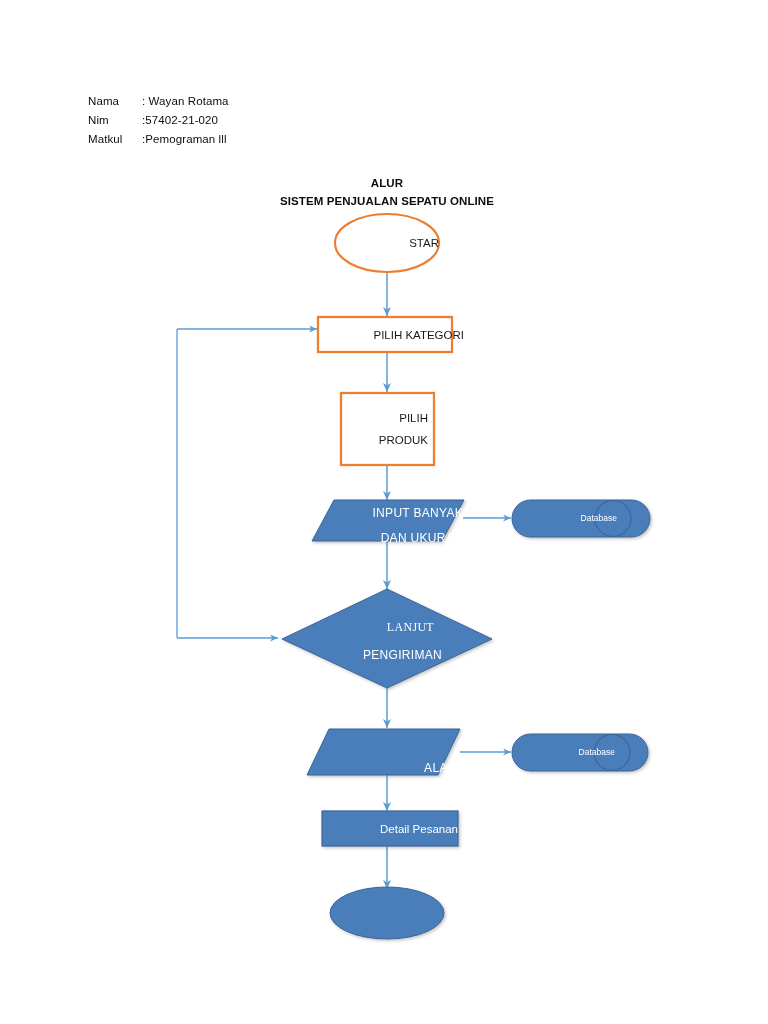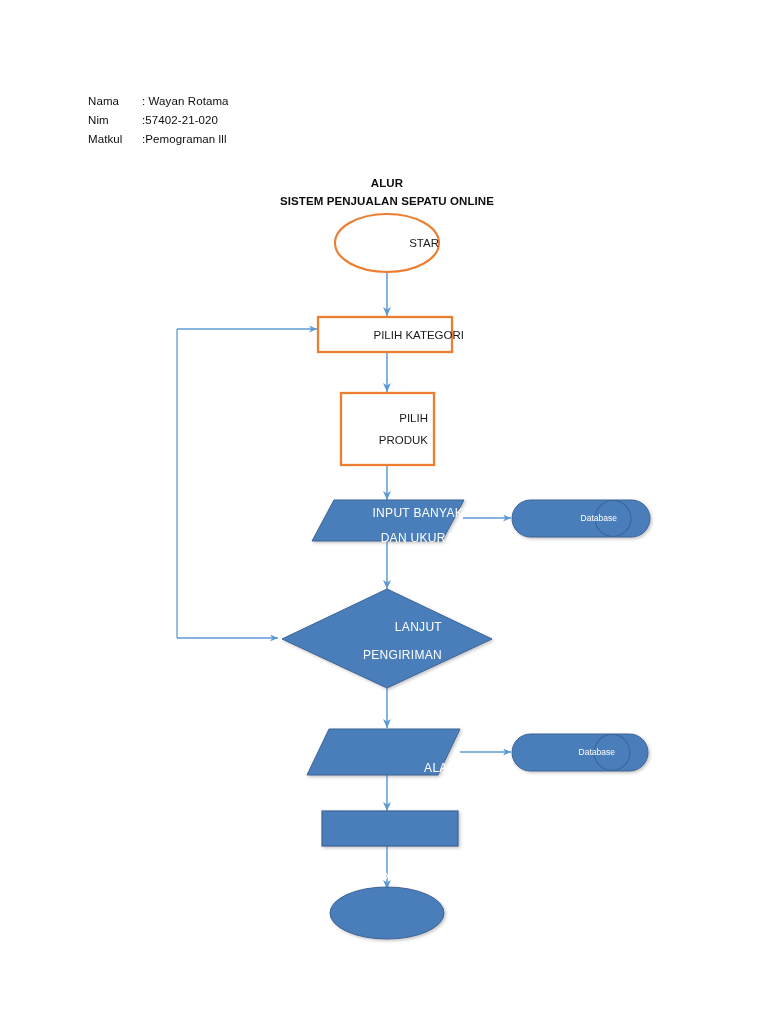--- a/index.html
+++ b/index.html
@@ -218,24 +218,24 @@
 <div class="node-label lbl-dark" style="left:318px; top:324px; width:146px;">PILIH KATEGORI</div>
 
 <div class="node-label lbl-dark" style="left:341px; top:407px; width:87px;">PILIH
 PRODUK</div>
 
 <div class="node-label lbl-small" style="left:313px; top:501px; width:150px;">INPUT BANYAK
 DAN UKURAN</div>
 
 <div class="node-label lbl-db" style="left:512px; top:510px; width:105px;">Database</div>
 
-<div class="node-label lbl-small" style="left:332px; top:620px; width:110px; line-height:14px;">LANJUT</div>
+<div class="node-label lbl-small" style="left:324px; top:620px; width:110px; line-height:14px;font-family:Liberation Serif, serif;">LANJUT</div>
 
 <div class="node-label lbl-small" style="left:332px; top:648px; width:110px; line-height:14px;">PENGIRIMAN</div>
 
 <div class="node-label lbl-small" style="left:323px; top:731px; width:150px;margin-top:25px;">ALAMAT
 PENGIRIMAN</div>
 
 <div class="node-label lbl-db" style="left:512px; top:744px; width:103px;">Database</div>
 
-<div class="node-label lbl-light" style="left:322px; top:818px; width:136px;margin-top:47px;">Detail Pesanan</div>
+<div class="node-label lbl-light" style="left:322px; top:818px; width:136px;">Detail Pesanan</div>
 
 <div class="node-label lbl-light" style="left:330px; top:902px; width:136px;padding-left:31px;">Finish</div>
 
 </body></html>

